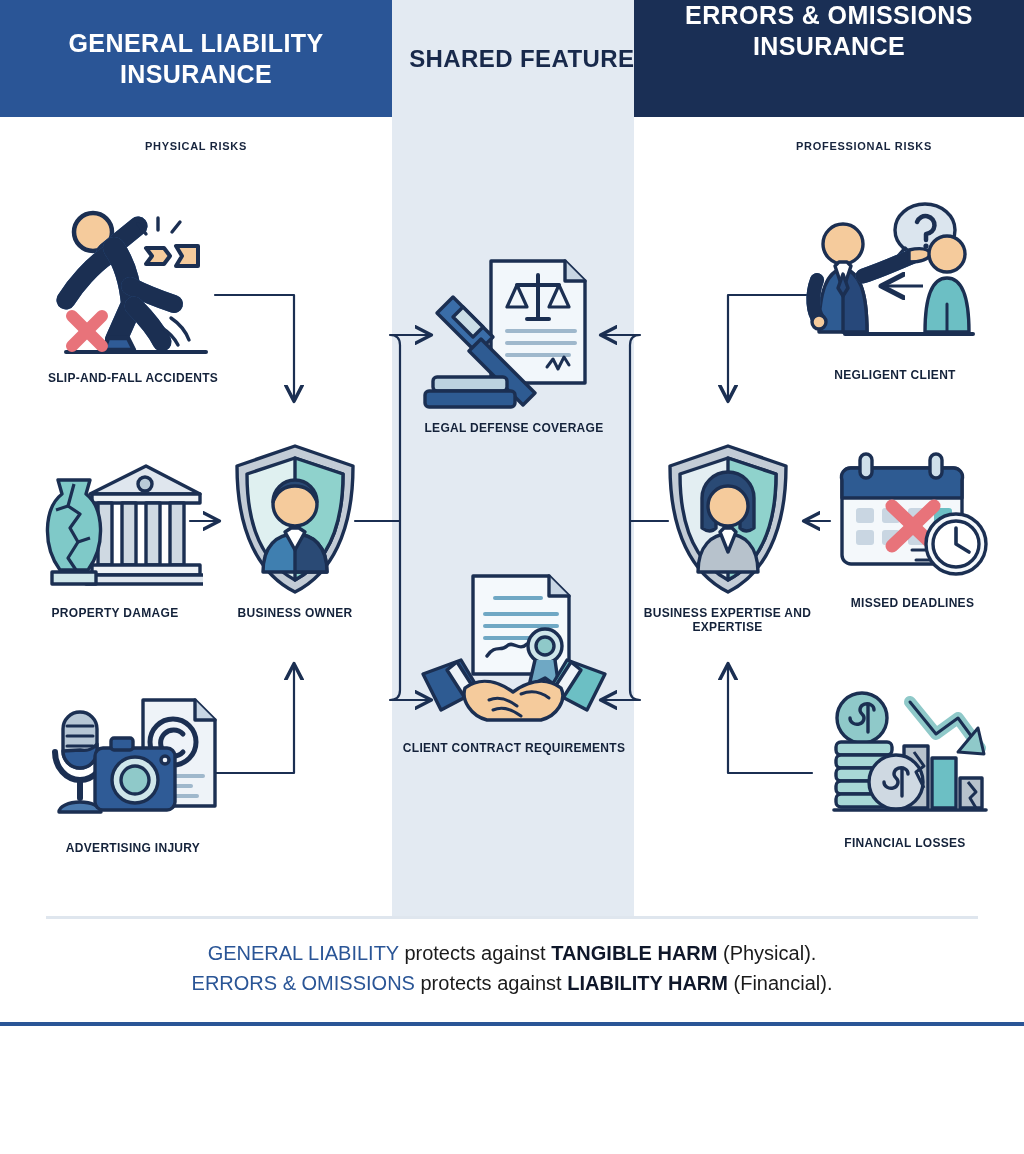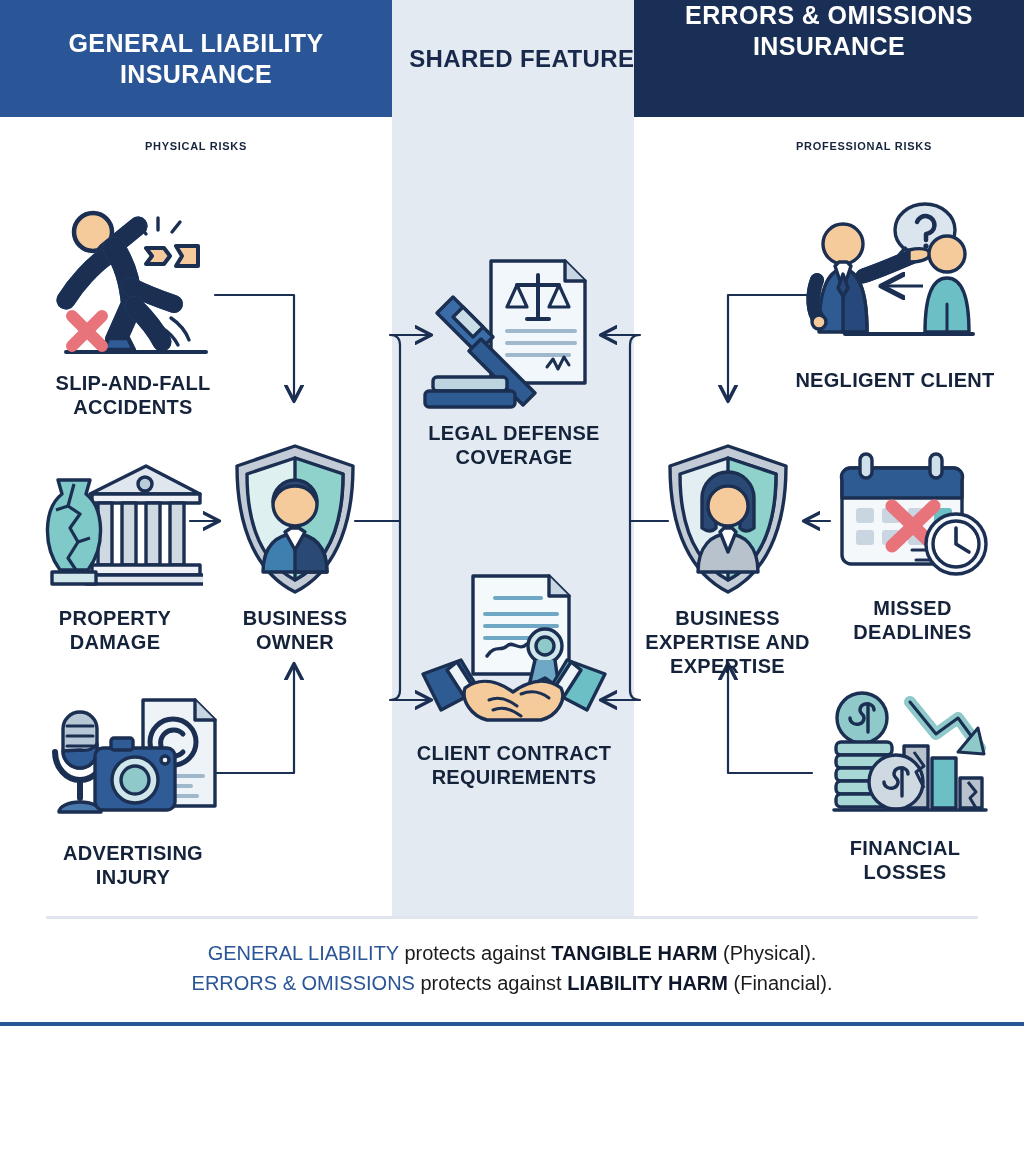--- a/index.html
+++ b/index.html
@@ -40,21 +40,21 @@
   .sub {
     position: absolute; font-size: 11px; font-weight: bold;
     color: #17243d; letter-spacing: .7px; text-align: center;
   }
   .sub-left  { left: 0;    top: 140px; width: 392px; }
   .sub-right { left: 634px; top: 140px; width: 460px; }
 
   
   .node { position: absolute; text-align: center; }
   .node .label {
-    font-size: 20px; font-weight: bold; color: #14223a;
+    font-size: 12px; font-weight: bold; color: #14223a;
     line-height: 1.2; letter-spacing: .3px; margin-top: 6px;
   }
   .icon-wrap { display: flex; align-items: flex-end; justify-content: center; }
 
   
   .n-slip  { left: 28px;  top: 200px; width: 210px; }
   .n-prop  { left: 20px;  top: 450px; width: 190px; }
   .n-adv   { left: 28px;  top: 690px; width: 210px; }
   .n-owner { left: 215px; top: 440px; width: 160px; }
   

